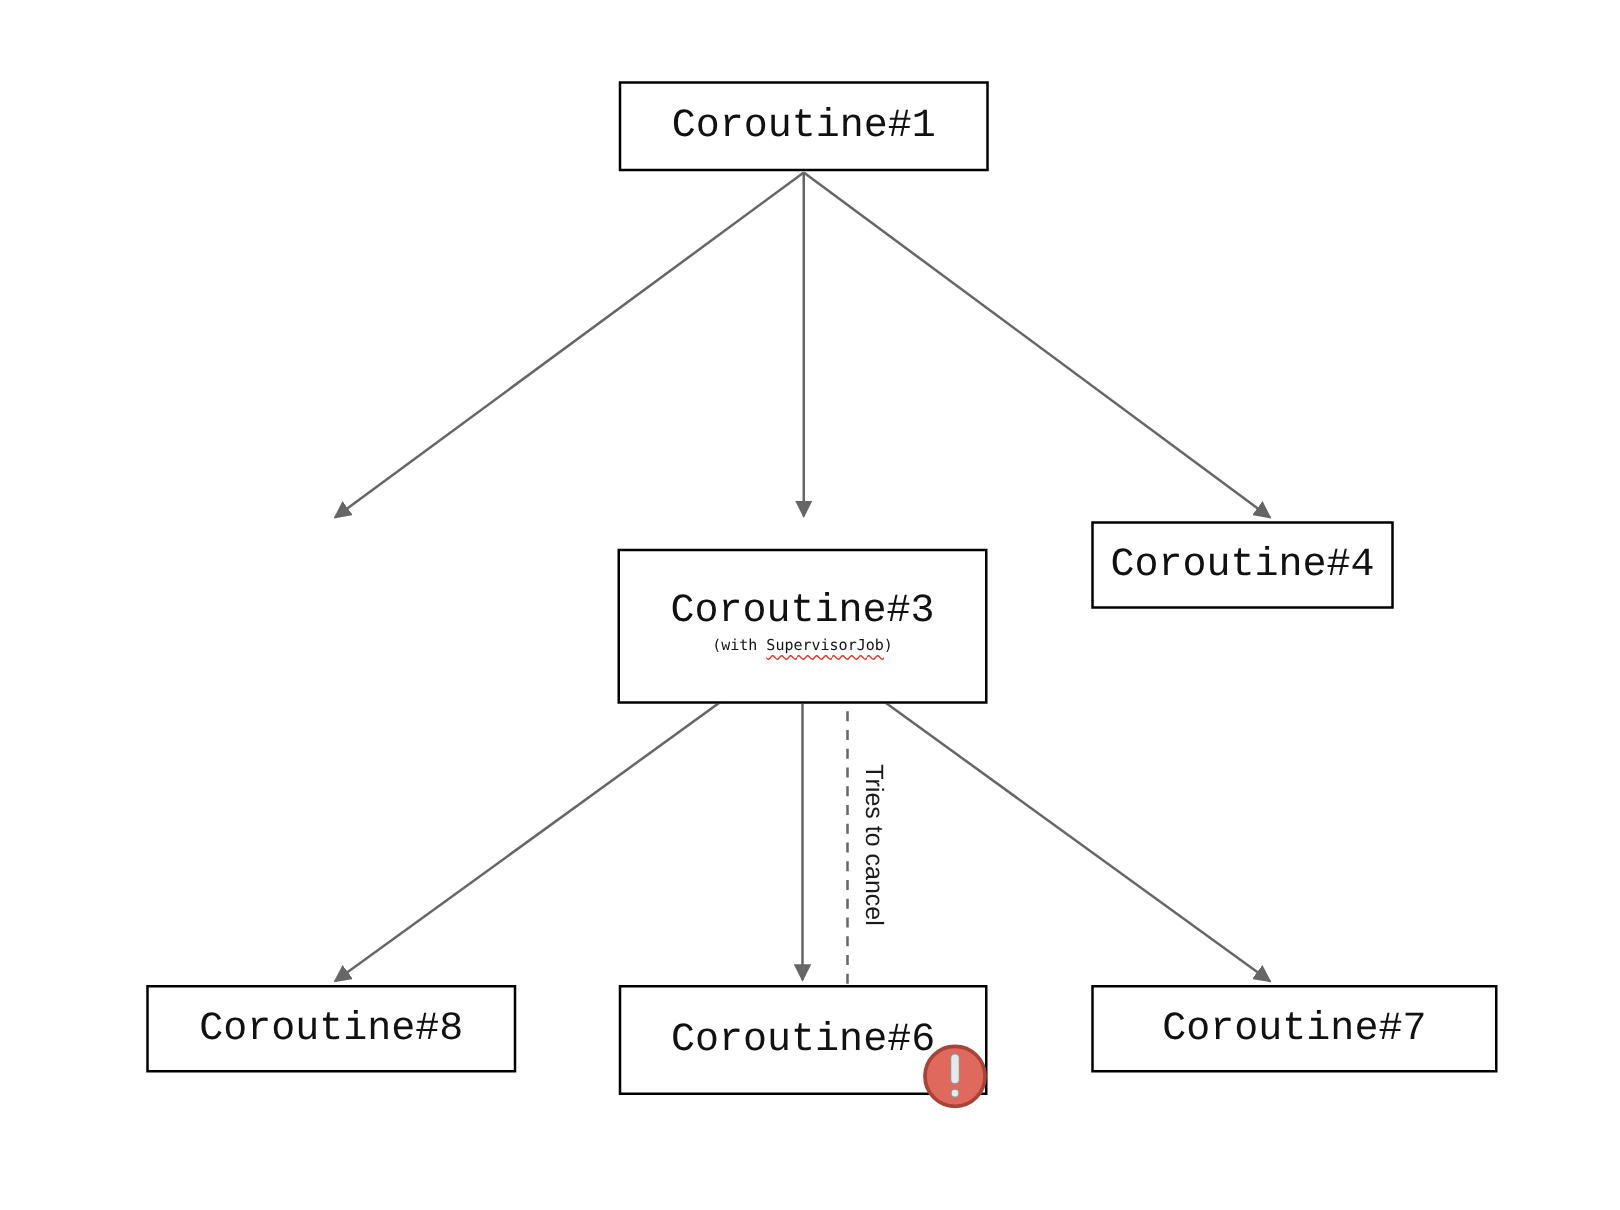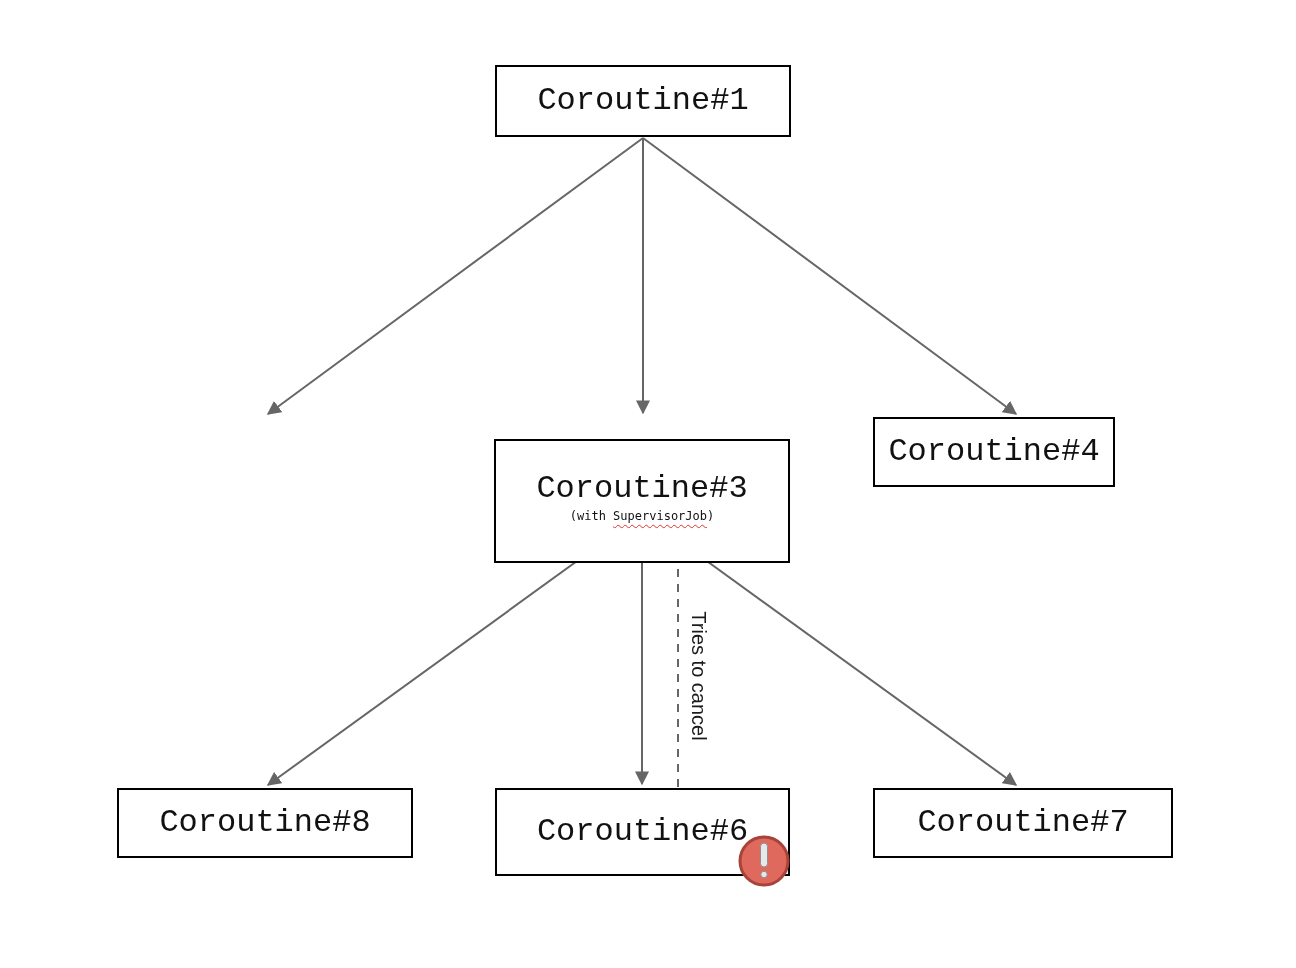--- a/index.html
+++ b/index.html
@@ -112,21 +112,21 @@
   </div>
 
   <div class="node" style="left:117px; top:788px; width:296px; height:70px;">
     <div class="box-label">Coroutine#8</div>
   </div>
 
   <div class="node" style="left:495px; top:788px; width:295px; height:88px;">
     <div class="box-label">Coroutine#6</div>
   </div>
 
-  <div class="node" style="left:873px; top:788px; width:300px; height:70px;">
+  <div class="node" style="left:873px; top:788px; width:325px; height:70px;">
     <div class="box-label">Coroutine#7</div>
   </div>
 
   <div class="cancel-label">Tries to cancel</div>
 
   <div class="error-badge">
     <svg width="52" height="52" viewBox="0 0 52 52">
       <circle cx="26" cy="26" r="24" fill="#e0695e" stroke="#a8433a" stroke-width="3"></circle>
       <rect x="22.5" y="8" width="7" height="24" rx="3.5" fill="#e8e8e8" stroke="#8f8f8f" stroke-width="1"></rect>
       <circle cx="26" cy="39.5" r="3.2" fill="#e8e8e8" stroke="#8f8f8f" stroke-width="1"></circle>

